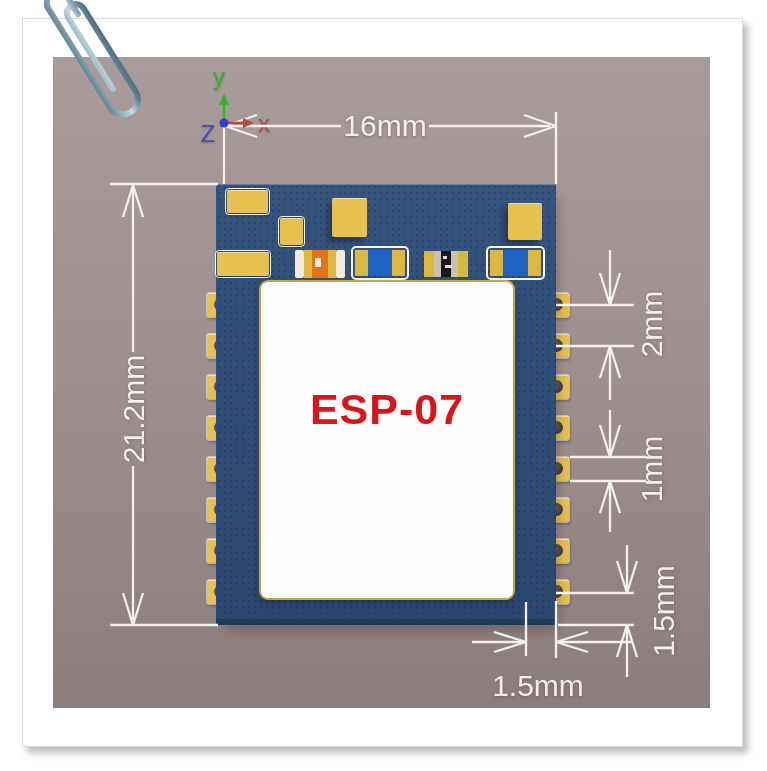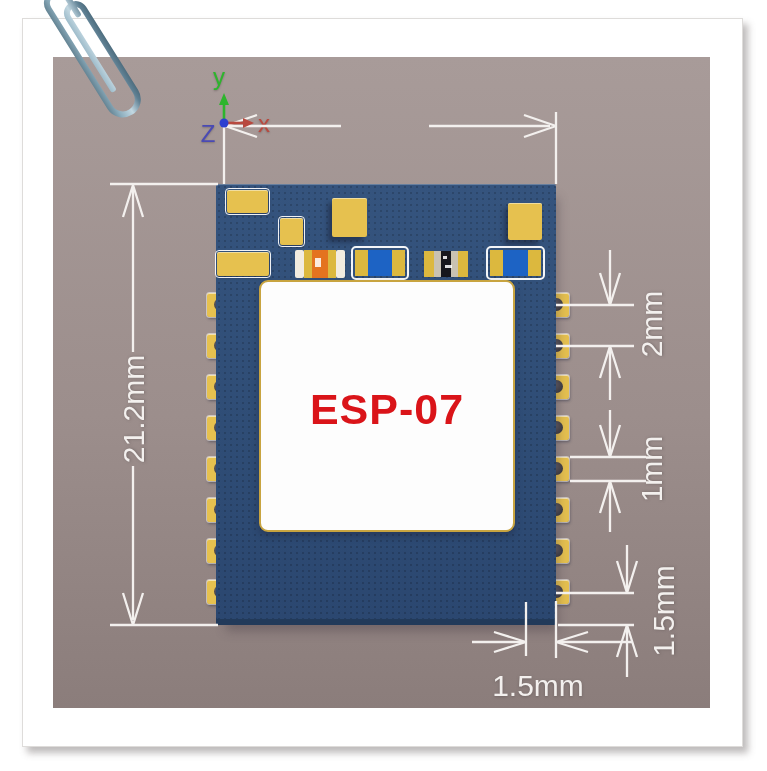--- a/index.html
+++ b/index.html
@@ -43,21 +43,21 @@
   .smd.boxed { border:2px solid rgba(255,255,255,.95); border-radius:5px; padding:2px; }
   .smd .cap-gold { background:#dcb83e; } .smd .cap-white { background:#f2ece0; }
   .smd .cap-silver { background:#c9c2b2; }
   .smd .seg { flex:0 0 auto; }
   .smd .body-blue { flex:1; background:#1d63c4; border-radius:1px; }
   .smd .body-orange { flex:1; background:#e4731f; position:relative; }
   .smd .body-black { flex:1; background:#17171c; position:relative; }
   .mark { position:absolute; background:rgba(255,255,255,.85); }
 
   
-  .shield { position:absolute; left:259px; top:280px; width:256px; height:252px;
+  .shield { position:absolute; left:259px; top:280px; width:256px; height:320px;
             background:var(--shield); border:2px solid var(--shield-border); border-radius:9px;
             box-shadow:0 4px 7px rgba(30,30,50,.35); }
   .esp-label { position:absolute; left:0; right:0; top:103px; text-align:center;
                font-size:43px; font-weight:bold; letter-spacing:1px; color:var(--label-red); }
 
   
   svg.anno { position:absolute; left:0; top:0; pointer-events:none; }
   .dim { stroke:var(--anno); stroke-width:2.3; fill:none; }
   .axis-line-y { stroke:var(--ax-y); stroke-width:2.6; fill:none; }
   .axis-line-x { stroke:var(--ax-x); stroke-width:2.6; fill:none; }
@@ -247,20 +247,21 @@
 
     <g>
       <path class="axis-line-y" d="M224,121 V104"></path>
       <polygon class="fill-y" points="224,93 219,105 229,105"></polygon>
       <path class="axis-line-x" d="M224,123 H245"></path>
       <polygon class="fill-x" points="254,123 243,118 243,128"></polygon>
       <circle class="fill-z" cx="224" cy="123" r="4.5"></circle>
     </g>
   </svg>
 
+  <div class="dim-label" style="left:385px;top:126px;">16mm</div>
   <div class="dim-label rot" style="left:134px;top:409px;">21.2mm</div>
   <div class="dim-label rot" style="left:652px;top:324px;">2mm</div>
   <div class="dim-label rot" style="left:652px;top:469px;">1mm</div>
   <div class="dim-label rot" style="left:664px;top:611px;">1.5mm</div>
   <div class="dim-label" style="left:538px;top:686px;">1.5mm</div>
 
   <div class="axis-label" style="left:219px;top:77px;color:var(--ax-y);">y</div>
   <div class="axis-label" style="left:264px;top:124px;color:var(--ax-x);">x</div>
   <div class="axis-label" style="left:208px;top:134px;color:var(--ax-z);">Z</div>
 

